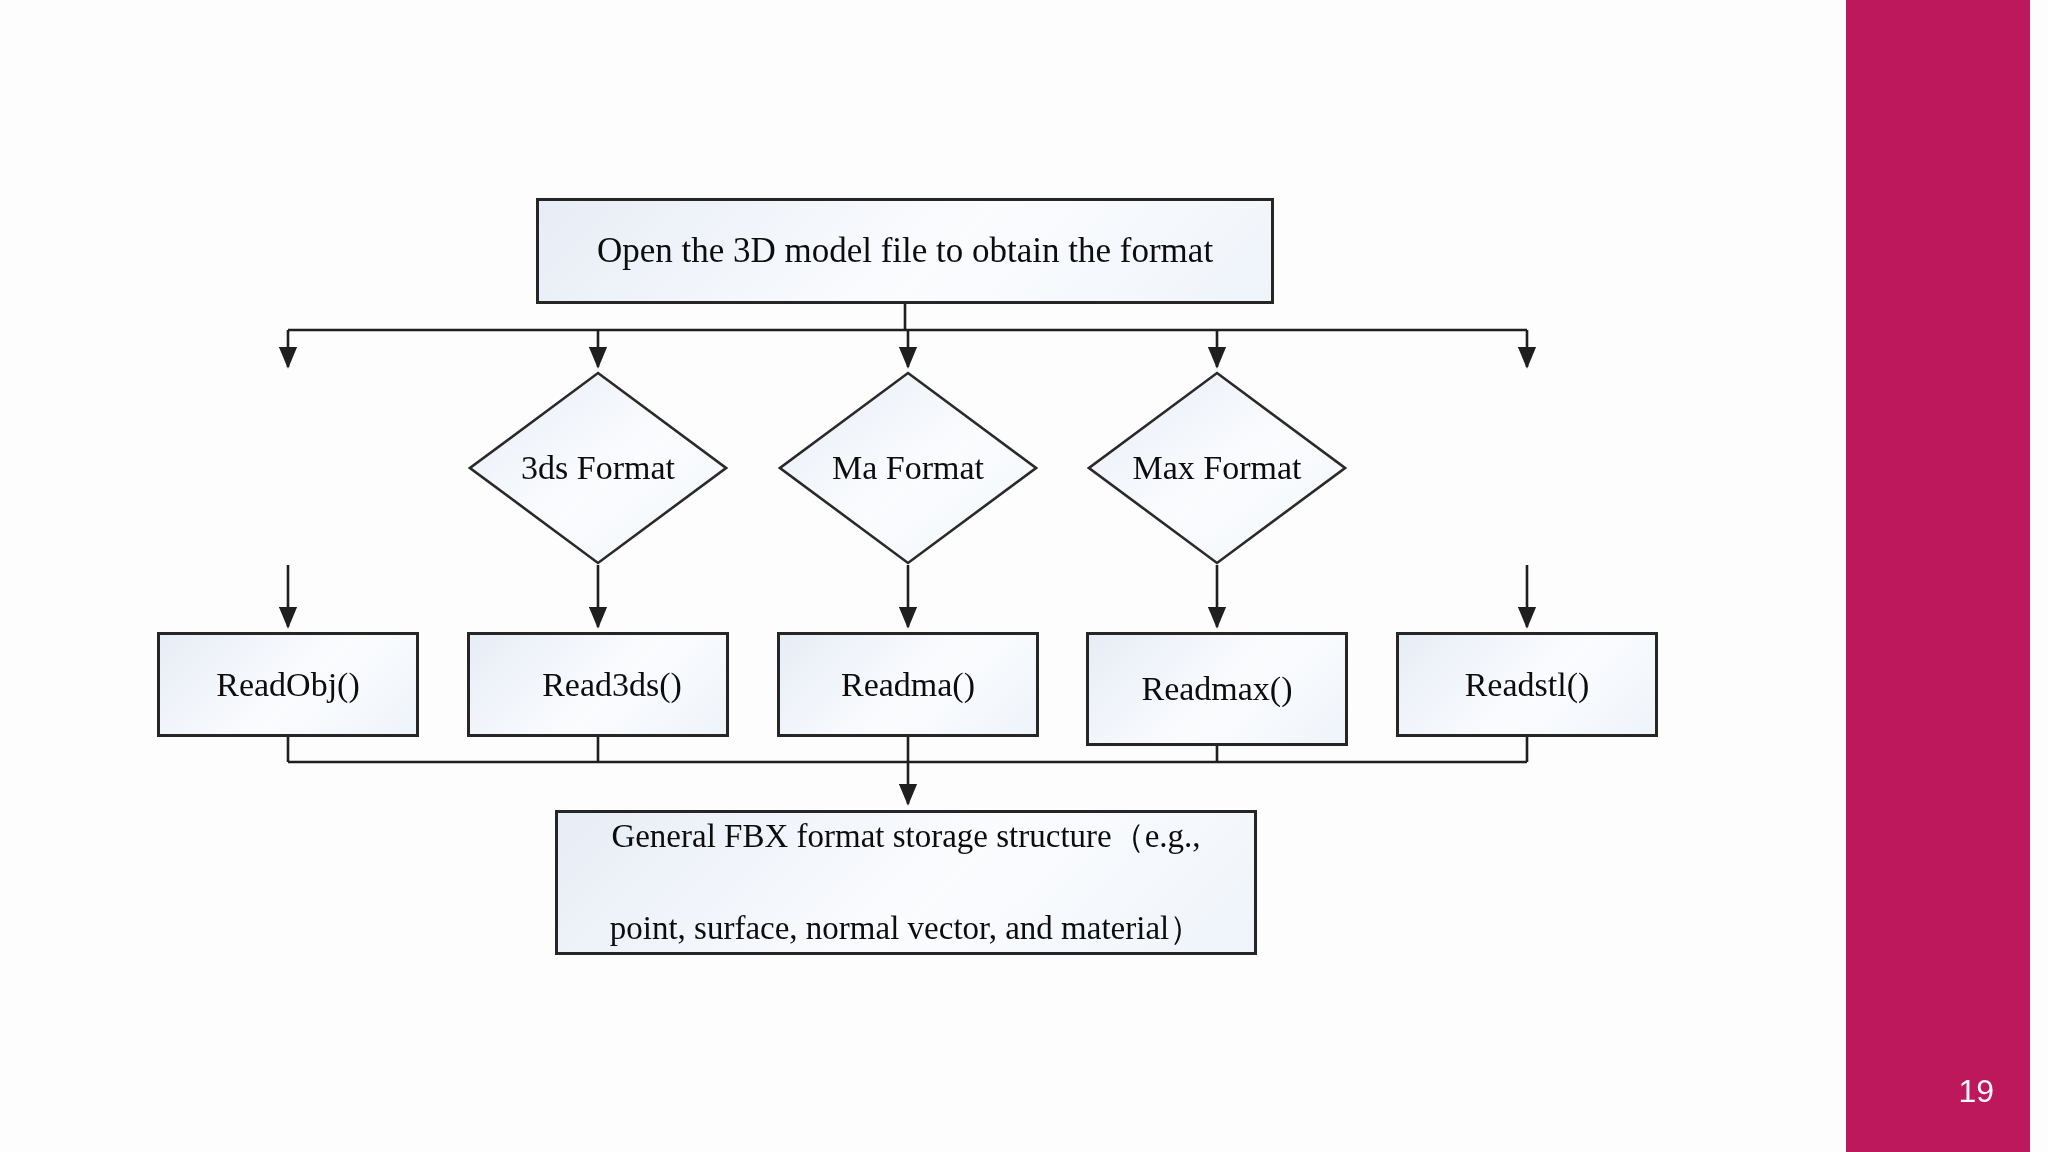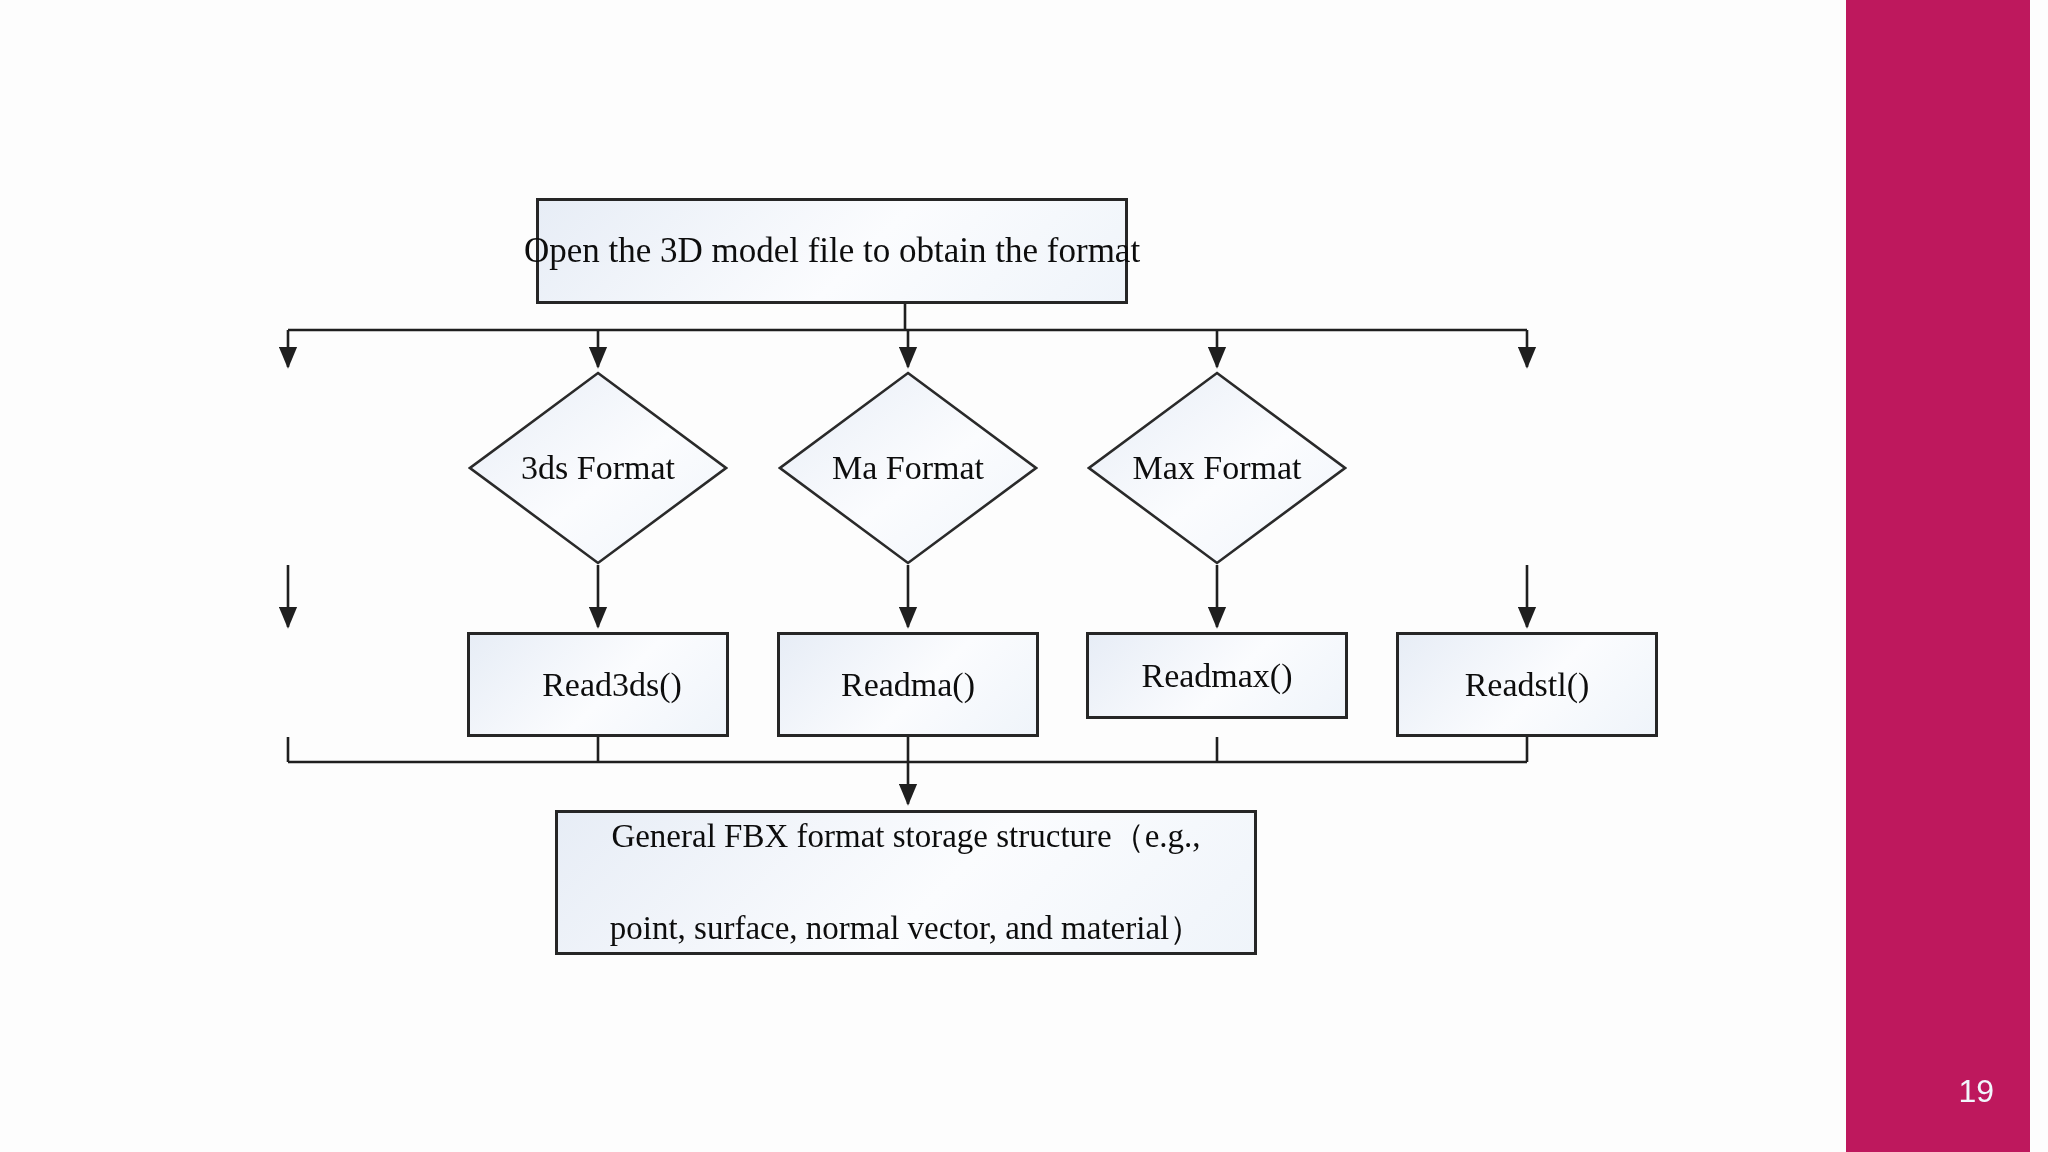--- a/index.html
+++ b/index.html
@@ -122,21 +122,21 @@
     <path class="cline" d="M598 737 V762"></path>
     <path class="cline" d="M908 737 V762"></path>
     <path class="cline" d="M1217 737 V762"></path>
     <path class="cline" d="M1527 737 V762"></path>
 
     <path class="cline" d="M288 762 H1527"></path>
 
     <path class="cline" d="M908 762 V804" marker-end="url(#arrowhead)"></path>
   </svg>
 
-  <div class="node box start-box" style="left:536px; top:198px; width:592px; height:106px;text-align:center;">
+  <div class="node box start-box" style="left:536px; top:198px; width:738px; height:106px;text-align:center;">
     <span class="nlabel">Open the 3D model file to obtain the format</span>
   </div>
 
 
   <div class="diamond" style="left:468px; top:371px;">
     <svg viewBox="0 0 260 194">
       <defs>
           <linearGradient id="dg1" x1="0" y1="0" x2="1" y2="1">
         <stop offset="0" stop-color="#e7edf6"></stop>
             <stop offset="0.55" stop-color="#fbfcfe"></stop>
@@ -170,27 +170,30 @@
             <stop offset="0.55" stop-color="#fbfcfe"></stop>
             <stop offset="1" stop-color="#eff4fa"></stop>
       </linearGradient>
         </defs>
       <polygon points="130,2 258,97 130,192 2,97" fill="url(#dg3)"></polygon>
     </svg>
     <span class="nlabel">Max Format</span>
   </div>
 
 
+  <div class="node box action-box" style="left:157px; top:632px; width:262px; height:105px;">
+    <span class="nlabel">ReadObj()</span>
+  </div>
   <div class="node box action-box" style="left:467px; top:632px; width:262px; height:105px;padding-left:28px;">
     <span class="nlabel">Read3ds()</span>
   </div>
   <div class="node box action-box" style="left:777px; top:632px; width:262px; height:105px;">
     <span class="nlabel">Readma()</span>
   </div>
-  <div class="node box action-box" style="left:1086px; top:632px; width:262px; height:87px;">
+  <div class="node box action-box" style="left:1086px; top:632px; width:262px; height:114px;">
     <span class="nlabel">Readmax()</span>
   </div>
   <div class="node box action-box" style="left:1396px; top:632px; width:262px; height:105px;">
     <span class="nlabel">Readstl()</span>
   </div>
 
   <div class="node box end-box" style="left:555px; top:810px; width:702px; height:145px;justify-content:space-between;">
     <span class="nlabel">General FBX format storage structure（e.g.,</span>
     <span class="nlabel">point, surface, normal vector, and material）</span>
   </div>

